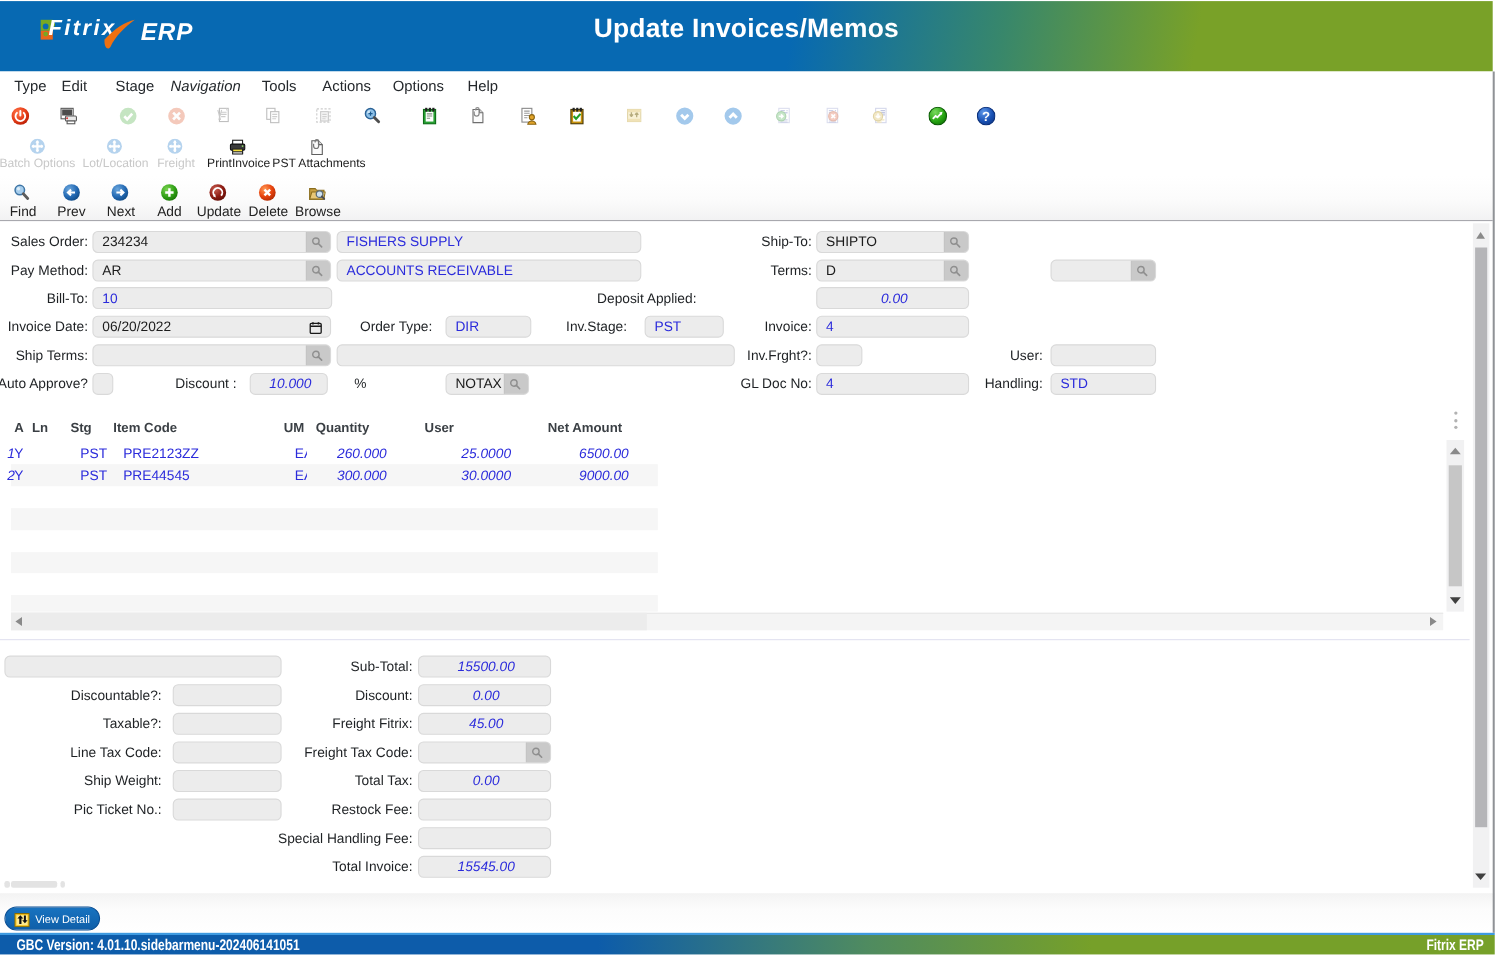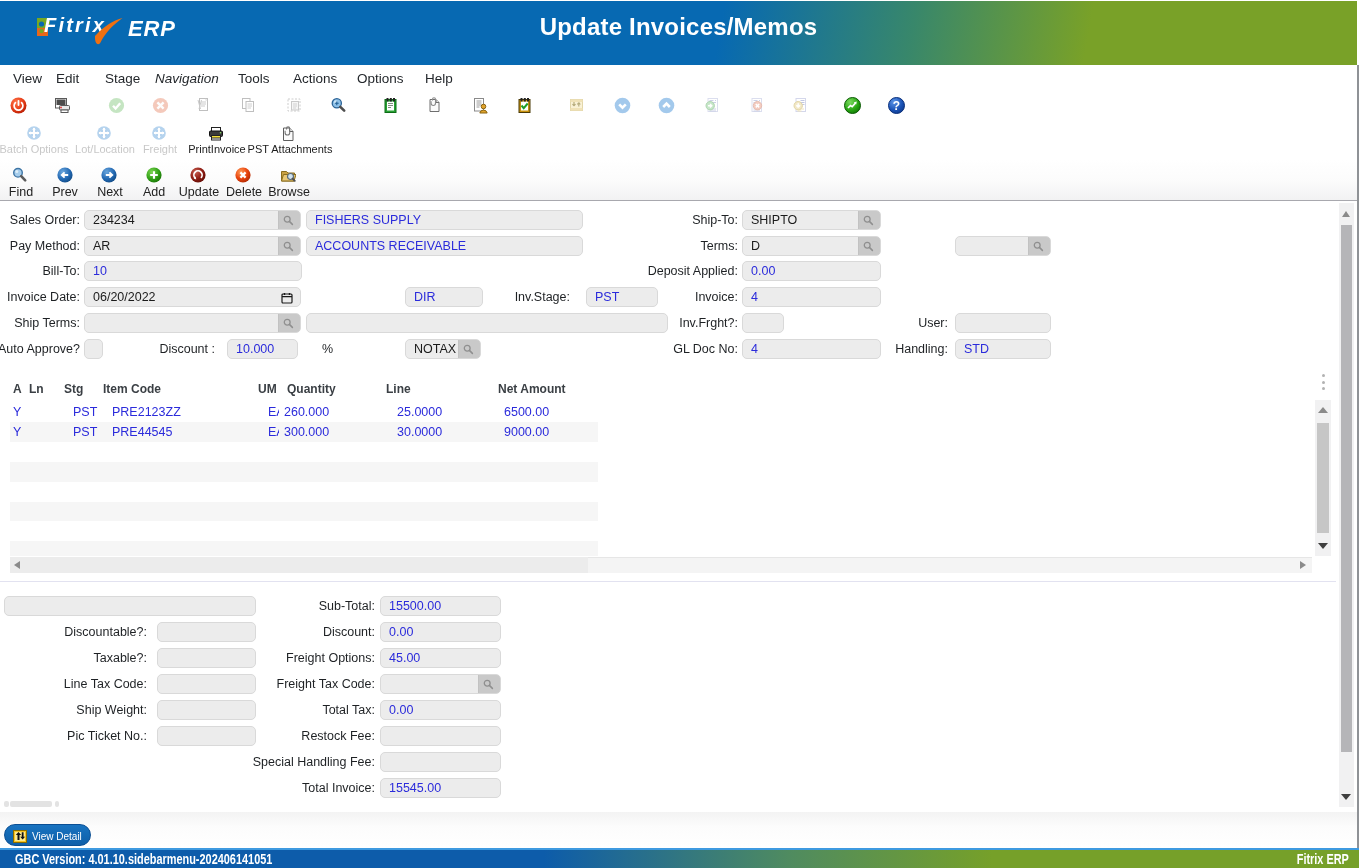--- a/index.html
+++ b/index.html
@@ -23,21 +23,21 @@
 #row3bg { position:absolute; left:0; top:160px; width:1357px; height:41px;
   background:linear-gradient(180deg,#ffffff 0%,#fbfbfb 55%,#f2f2f3 100%); border-bottom:1px solid #a8a8ae; }
 
 
 .lbl { position:absolute; font-size:12.5px; color:#1e2124; text-align:right; height:20px; line-height:20px; white-space:nowrap; }
 .box { position:absolute; height:20px; background:#ececec; border:1px solid #d9d9d9; border-radius:5px;
   font-size:12.5px; line-height:18px; padding:0 5px 0 8px; color:#1b1b1b; white-space:nowrap; overflow:hidden; }
 .mag { position:absolute; right:-1px; top:-1px; width:23px; height:20px; background:#c9c9c9;
   border:1px solid #c2c2c2; border-radius:0 5px 5px 0; }
 .blue { color:#2b2bdb; }
-.rt { text-align:left; }
+.rt { text-align:center;font-style:italic; }
 
 
 .gh { position:absolute; font-size:12px; font-weight:bold; color:#3a3f44; white-space:nowrap; }
 .gc { position:absolute; font-size:12.5px; color:#2b2bdb; white-space:nowrap; height:20px; line-height:20px; }
 .stripe { position:absolute; left:10px; width:588px; background:#f6f6f6; }
 
 
 .sbtrack { position:absolute; background:#f1f1f2; }
 .sbthumb { position:absolute; background:#b9b9bc; }
 .arr { position:absolute; width:0; height:0; }
@@ -65,21 +65,21 @@
       <circle cx="5.5" cy="10" r="2.6" fill="#0769b2"></circle>
       <circle cx="5.5" cy="17" r="2.2" fill="#76a823"></circle>
       <rect x="10" y="7" width="4" height="3" fill="#76a823"></rect>
       <text x="8" y="17.5" font-size="20px" font-style="italic" font-weight="bold" letter-spacing="2.2" fill="#ffffff" font-family="Liberation Sans">Fitrix</text>
       <path d="M59 22 C 68 12, 78 6, 86.5 4 C 77 11, 69 19, 64.5 28.5 C 62.5 32, 58.5 30, 59 22 Z" fill="#ef7011"></path>
       <text x="92" y="22" font-size="22" font-style="italic" font-weight="bold" letter-spacing="0.8" fill="#ffffff" font-family="Liberation Sans">ERP</text>
     </svg>
   </div>
 
   <div id="menubar"></div>
-  <span class="mi" style="left:13px;">View</span>
+  <span class="mi" style="left:13px;">Type</span>
   <span class="mi" style="left:56px;">Edit</span>
   <span class="mi" style="left:105px;">Stage</span>
   <span class="mi" style="left:155px;font-style:italic;">Navigation</span>
   <span class="mi" style="left:238px;">Tools</span>
   <span class="mi" style="left:293px;">Actions</span>
   <span class="mi" style="left:357px;">Options</span>
   <span class="mi" style="left:425px;">Help</span>
 
   <svg class="abs" style="left:10px;top:97px;" width="17" height="17" viewBox="0 0 17 17">
       <defs>
@@ -343,20 +343,21 @@
       </span></div>
   <div class="box blue" style="left:306px;top:236px;width:277px;"><span>ACCOUNTS RECEIVABLE</span></div>
   <div class="lbl" style="left:-220px;top:261px;width:300px;">Bill-To:</div>
   <div class="box blue" style="left:84px;top:261px;width:218px;"><span>10</span></div>
   <div class="lbl" style="left:-220px;top:287px;width:300px;">Invoice Date:</div>
   <div class="box " style="left:84px;top:287px;width:217px;"><span>06/20/2022</span><svg style="position:absolute;right:7px;top:4px;" width="12" height="12" viewBox="0 0 12 12">
         <rect x="1" y="2" width="10" height="9" rx="1" fill="none" stroke="#1a1a1a" stroke-width="1.2"></rect>
         <path d="M1 4.6 h10" stroke="#1a1a1a" stroke-width="1.2"></path>
         <path d="M3.5 1 v2 M8.5 1 v2" stroke="#1a1a1a" stroke-width="1.4"></path>
       </svg></div>
+  <div class="lbl" style="left:93px;top:287px;width:300px;">Order Type:</div>
   <div class="box blue" style="left:405px;top:287px;width:78px;"><span>DIR</span></div>
   <div class="lbl" style="left:270px;top:287px;width:300px;">Inv.Stage:</div>
   <div class="box blue" style="left:586px;top:287px;width:72px;"><span>PST</span></div>
   <div class="lbl" style="left:-220px;top:313px;width:300px;">Ship Terms:</div>
   <div class="box " style="left:84px;top:313px;width:217px;">
       <span class="mag">
         <svg style="position:absolute;right:6px;top:4px;" width="11" height="11" viewBox="0 0 11 11">
           <circle cx="4.2" cy="4.2" r="2.9" fill="none" stroke="#8f8f8f" stroke-width="1.3"></circle>
           <path d="M6.4 6.4 l3 3" stroke="#8f8f8f" stroke-width="1.5" stroke-linecap="round"></path>
         </svg>
@@ -389,40 +390,40 @@
         </svg>
       </span></div>
   <div class="box " style="left:955px;top:236px;width:96px;">
       <span class="mag">
         <svg style="position:absolute;right:6px;top:4px;" width="11" height="11" viewBox="0 0 11 11">
           <circle cx="4.2" cy="4.2" r="2.9" fill="none" stroke="#8f8f8f" stroke-width="1.3"></circle>
           <path d="M6.4 6.4 l3 3" stroke="#8f8f8f" stroke-width="1.5" stroke-linecap="round"></path>
         </svg>
       </span>
     </div>
-  <div class="lbl" style="left:438px;top:261px;width:300px;">Deposit Applied:</div>
+  <div class="lbl" style="left:438px;top:261px;width:300px;text-align:center;">Deposit Applied:</div>
   <div class="box blue rt" style="left:742px;top:261px;width:139px;"><span>0.00</span></div>
   <div class="lbl" style="left:438px;top:287px;width:300px;">Invoice:</div>
   <div class="box blue" style="left:742px;top:287px;width:139px;"><span>4</span></div>
   <div class="lbl" style="left:438px;top:313px;width:300px;">Inv.Frght?:</div>
   <div class="box " style="left:742px;top:313px;width:42px;"></div>
   <div class="lbl" style="left:648px;top:313px;width:300px;">User:</div>
   <div class="box " style="left:955px;top:313px;width:96px;"></div>
   <div class="lbl" style="left:438px;top:339px;width:300px;">GL Doc No:</div>
   <div class="box blue" style="left:742px;top:339px;width:139px;"><span>4</span></div>
   <div class="lbl" style="left:648px;top:339px;width:300px;">Handling:</div>
   <div class="box blue" style="left:955px;top:339px;width:96px;"><span>STD</span></div>
 
   <div class="gh" style="left:13px;top:382px;">A</div>
   <div class="gh" style="left:29px;top:382px;">Ln</div>
   <div class="gh" style="left:64px;top:382px;">Stg</div>
   <div class="gh" style="left:103px;top:382px;">Item Code</div>
   <div class="gh" style="left:258px;top:382px;">UM</div>
   <div class="gh" style="left:287px;top:382px;">Quantity</div>
-  <div class="gh" style="left:386px;top:382px;">Line</div>
+  <div class="gh" style="left:386px;top:382px;">User</div>
   <div class="gh" style="left:498px;top:382px;">Net Amount</div>
   <div class="stripe" style="top:422px;height:20px;"></div>
   <div class="stripe" style="top:462px;height:19.5px;"></div>
   <div class="stripe" style="top:501.5px;height:19.5px;"></div>
   <div class="stripe" style="top:541px;height:15px;"></div>
   <div class="gc" style="left:13px;top:402px;">Y</div>
   <div class="gc rt" style="left:-35px;top:402px;width:90px;">1</div>
   <div class="gc" style="left:73px;top:402px;">PST</div>
   <div class="gc" style="left:112px;top:402px;">PRE2123ZZ</div>
   <div class="gc" style="left:268px;top:402px;width:11px;overflow:hidden;">EA</div>
@@ -464,21 +465,21 @@
   <div class="lbl" style="left:-153px;top:674px;width:300px;">Line Tax Code:</div>
   <div class="box " style="left:157px;top:674px;width:99px;"></div>
   <div class="lbl" style="left:-153px;top:700px;width:300px;">Ship Weight:</div>
   <div class="box " style="left:157px;top:700px;width:99px;"></div>
   <div class="lbl" style="left:-153px;top:726px;width:300px;">Pic Ticket No.:</div>
   <div class="box " style="left:157px;top:726px;width:99px;"></div>
   <div class="lbl" style="left:75px;top:596px;width:300px;">Sub-Total:</div>
   <div class="box blue rt" style="left:380px;top:596px;width:121px;"><span>15500.00</span></div>
   <div class="lbl" style="left:75px;top:622px;width:300px;">Discount:</div>
   <div class="box blue rt" style="left:380px;top:622px;width:121px;"><span>0.00</span></div>
-  <div class="lbl" style="left:75px;top:648px;width:300px;">Freight Options:</div>
+  <div class="lbl" style="left:75px;top:648px;width:300px;">Freight Fitrix:</div>
   <div class="box blue rt" style="left:380px;top:648px;width:121px;"><span>45.00</span></div>
   <div class="lbl" style="left:75px;top:674px;width:300px;">Freight Tax Code:</div>
   <div class="box " style="left:380px;top:674px;width:121px;">
       <span class="mag">
         <svg style="position:absolute;right:6px;top:4px;" width="11" height="11" viewBox="0 0 11 11">
           <circle cx="4.2" cy="4.2" r="2.9" fill="none" stroke="#8f8f8f" stroke-width="1.3"></circle>
           <path d="M6.4 6.4 l3 3" stroke="#8f8f8f" stroke-width="1.5" stroke-linecap="round"></path>
         </svg>
       </span>
     </div>

